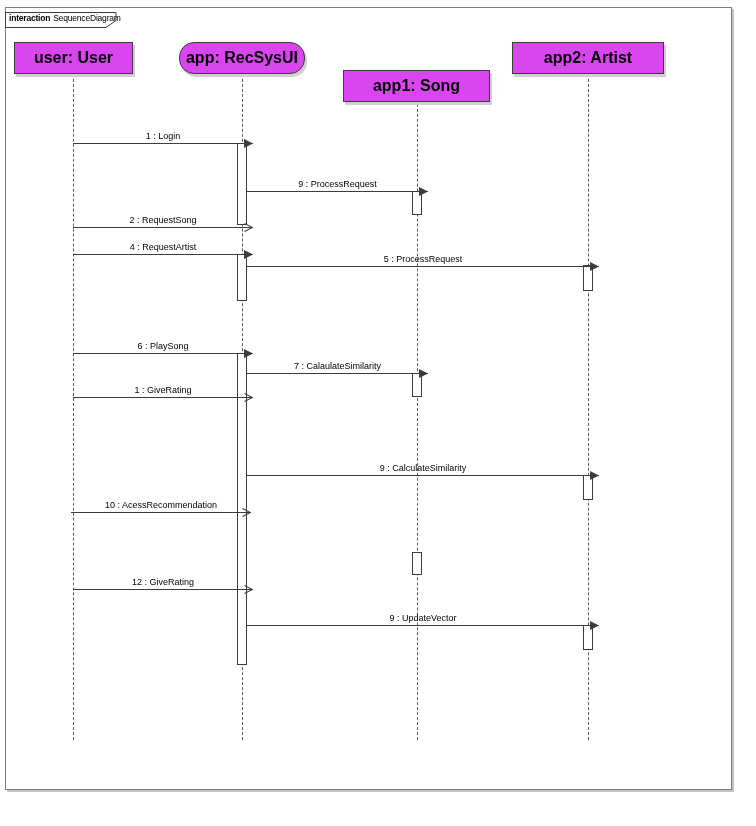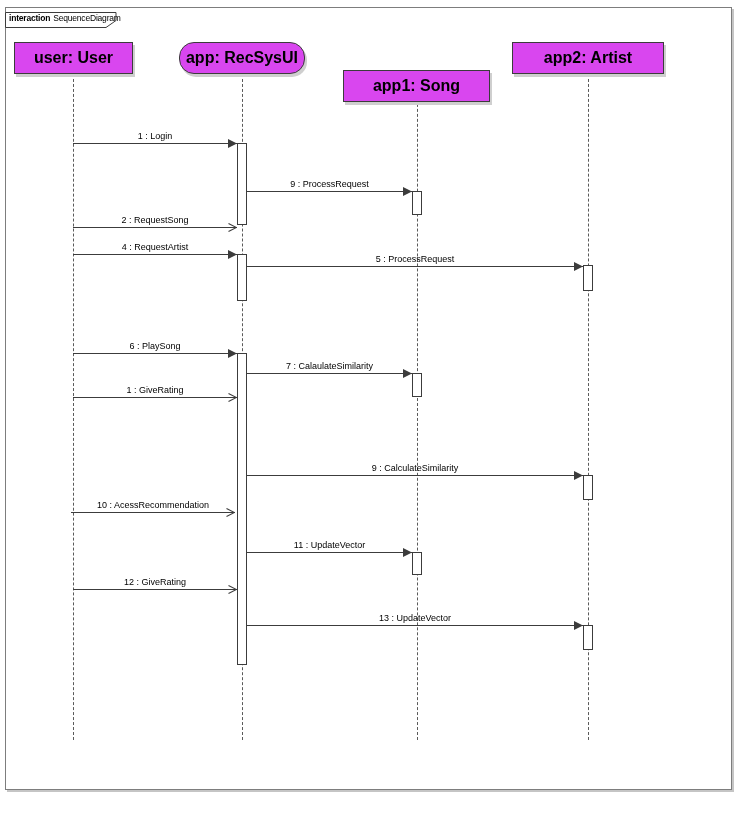--- a/index.html
+++ b/index.html
@@ -45,21 +45,21 @@
   .lifeline{
     position:absolute;width:0;
     border-left:1px dashed #5a5a5a;
     z-index:0;
   }
   .activation{
     position:absolute;width:10px;
     background:#fff;border:1px solid var(--line);
     box-sizing:border-box;z-index:2;
   }
-  .message{position:absolute;height:19px;z-index:3;}
+  .message{position:absolute;height:19px;z-index:3;padding-left:16px;}
   .msg-line{
     position:absolute;left:0;right:0;top:13px;
     border-top:1px solid var(--line);
   }
   .msg-label{
     position:absolute;left:0;right:0;bottom:8px;
     text-align:center;font-size:9px;line-height:10px;
     white-space:nowrap;color:#000;
   }
   .msg-head{position:absolute;right:0;top:9px;}
@@ -164,35 +164,28 @@
           <path d="M0 0 L9 4.5 L0 9 Z" fill="#3c3c3c"></path>
         </svg>
       </div>
       <div class="message" style="left: 71px; top: 499px; width: 164px;">
         <div class="msg-label">10 : AcessRecommendation</div>
         <div class="msg-line"></div>
         <svg class="msg-head" width="9" height="9" viewBox="0 0 9 9">
           <path d="M0.5 0.5 L8.5 4.5 L0.5 8.5" fill="none" stroke="#3c3c3c" stroke-width="1.1"></path>
         </svg>
       </div>
-      <div class="message" style="left: 247px; top: 539px; width: 165px;">
-        <div class="msg-label">11 : UpdateVector</div>
-        <div class="msg-line"></div>
-        <svg class="msg-head" width="9" height="9" viewBox="0 0 9 9">
-          <path d="M0 0 L9 4.5 L0 9 Z" fill="#3c3c3c"></path>
-        </svg>
-      </div>
       <div class="message" style="left: 73px; top: 576px; width: 164px;">
         <div class="msg-label">12 : GiveRating</div>
         <div class="msg-line"></div>
         <svg class="msg-head" width="9" height="9" viewBox="0 0 9 9">
           <path d="M0.5 0.5 L8.5 4.5 L0.5 8.5" fill="none" stroke="#3c3c3c" stroke-width="1.1"></path>
         </svg>
       </div>
       <div class="message" style="left: 247px; top: 612px; width: 336px;">
-        <div class="msg-label">13 : UpdateVector</div>
+        <div class="msg-label">9 : UpdateVector</div>
         <div class="msg-line"></div>
         <svg class="msg-head" width="9" height="9" viewBox="0 0 9 9">
           <path d="M0 0 L9 4.5 L0 9 Z" fill="#3c3c3c"></path>
         </svg>
       </div>
     </div>
 </div>
 
 </body></html>

